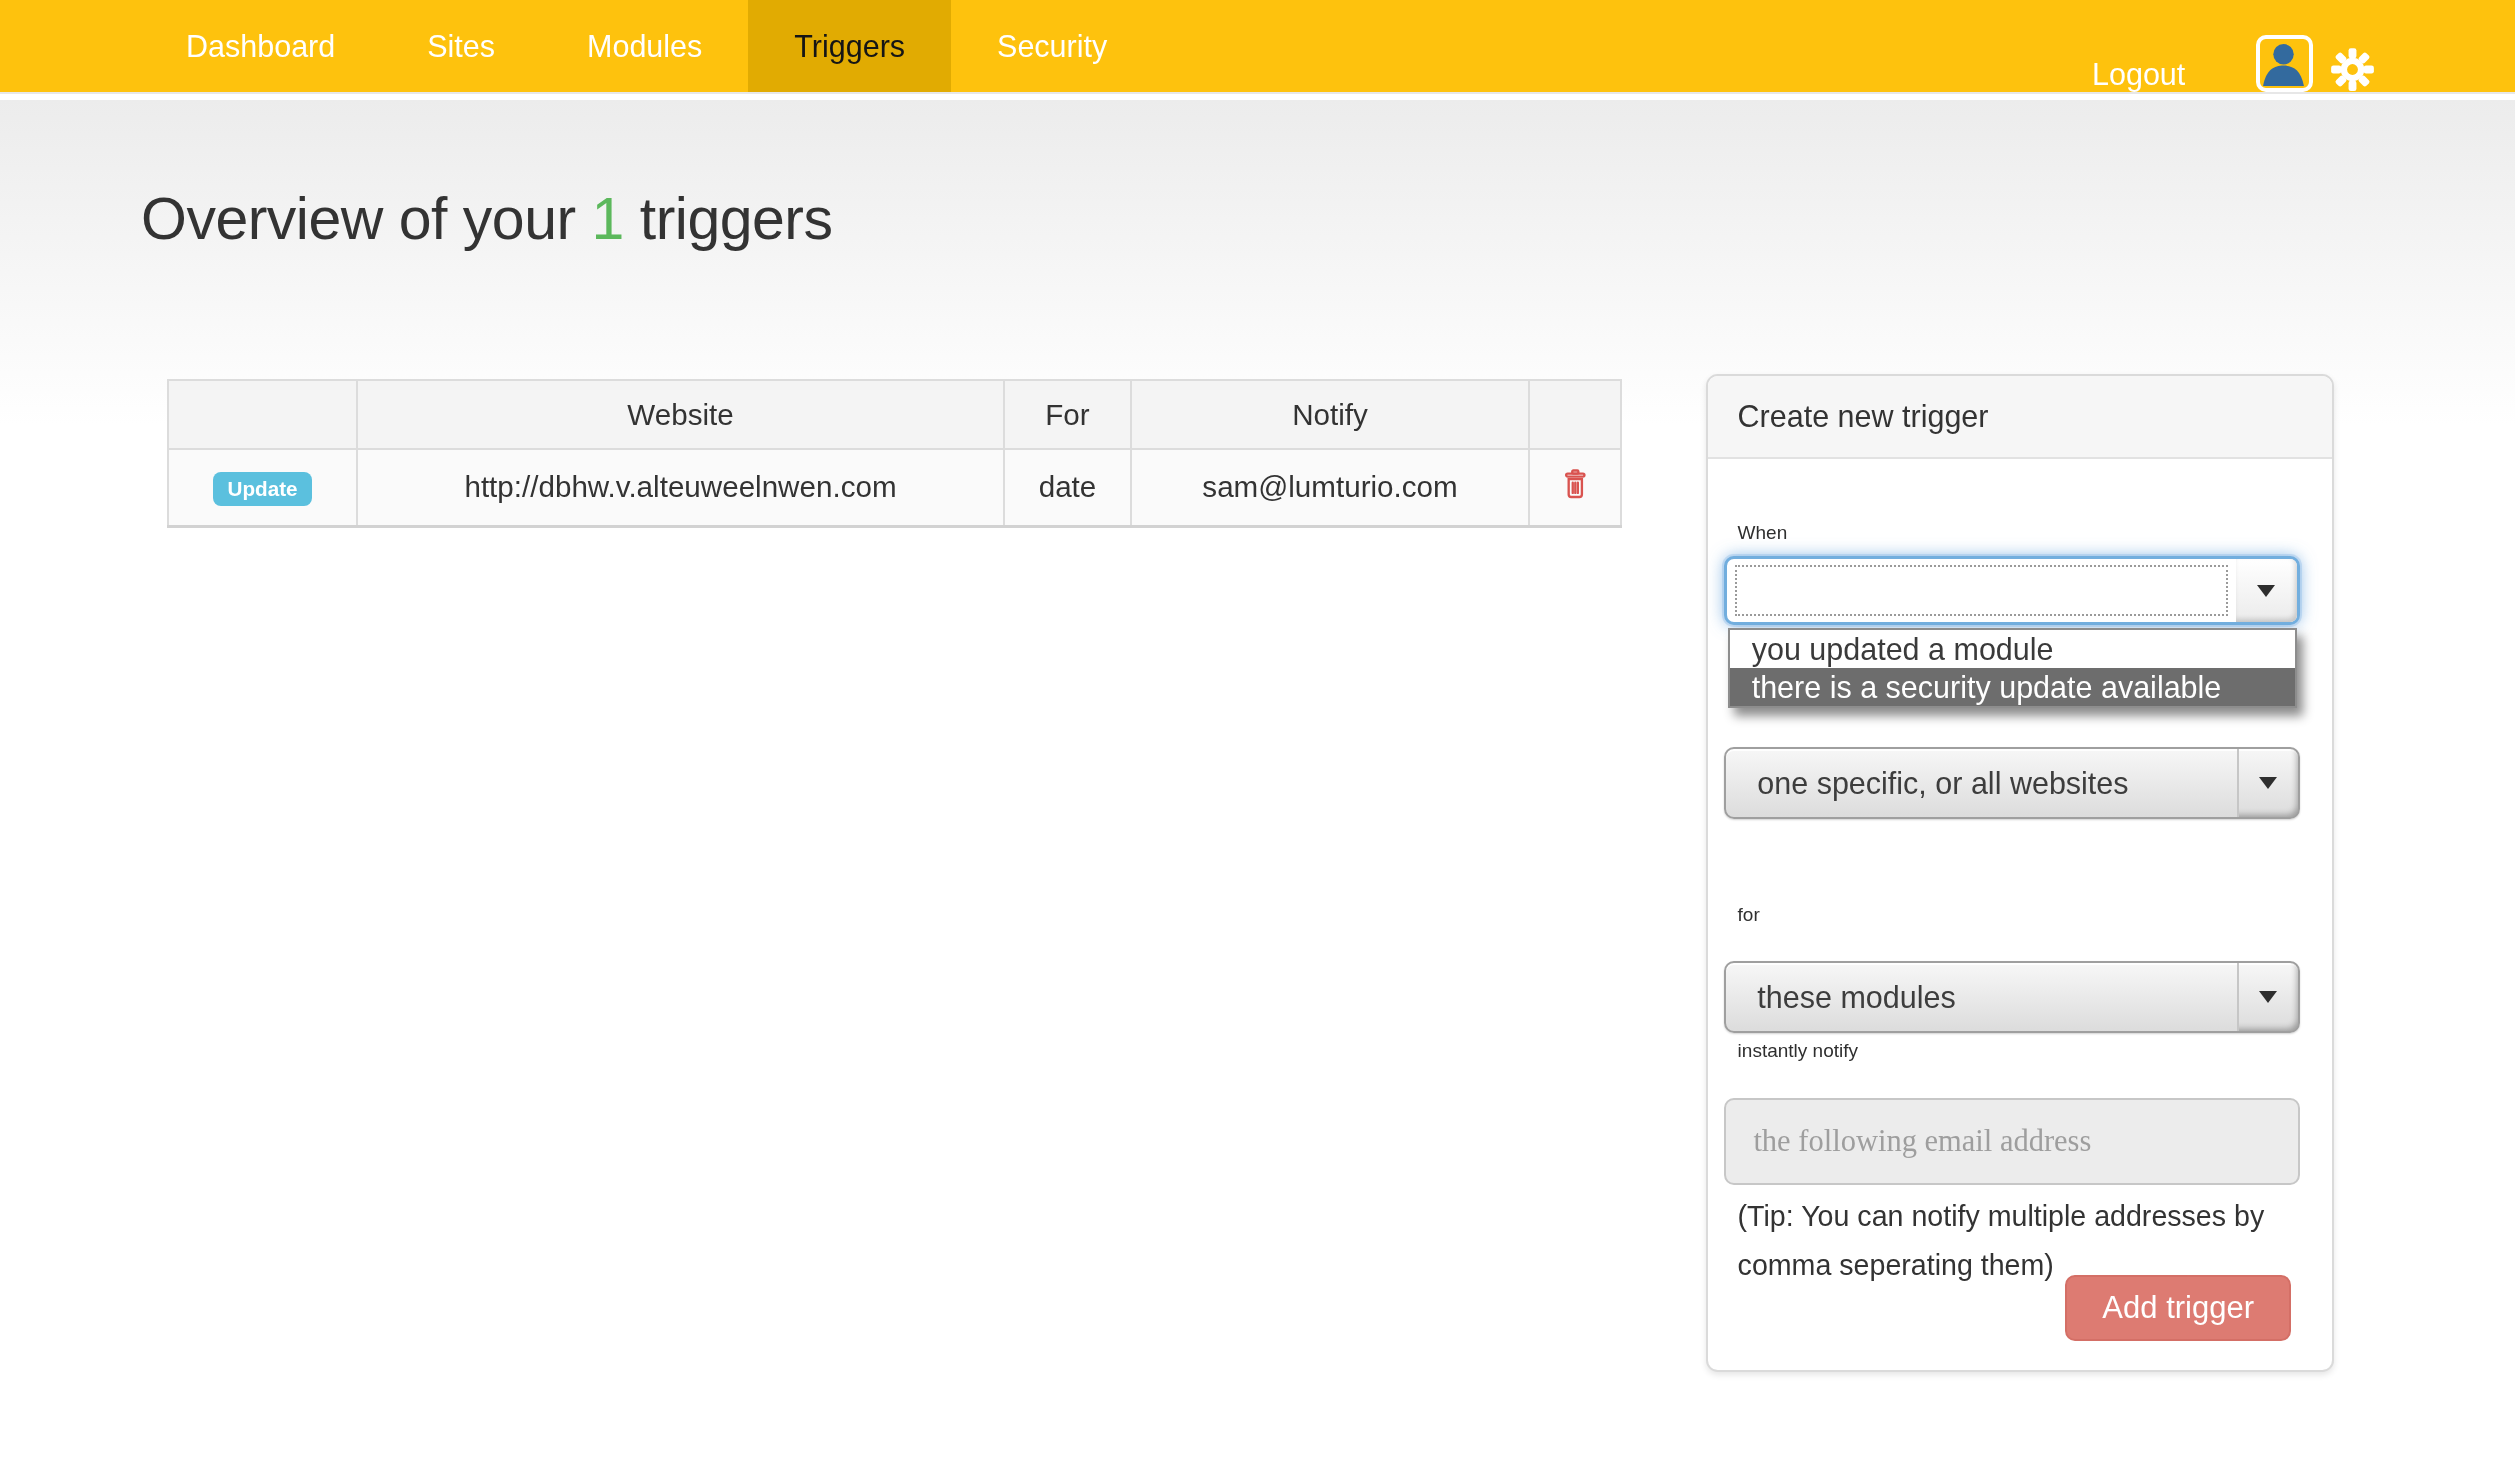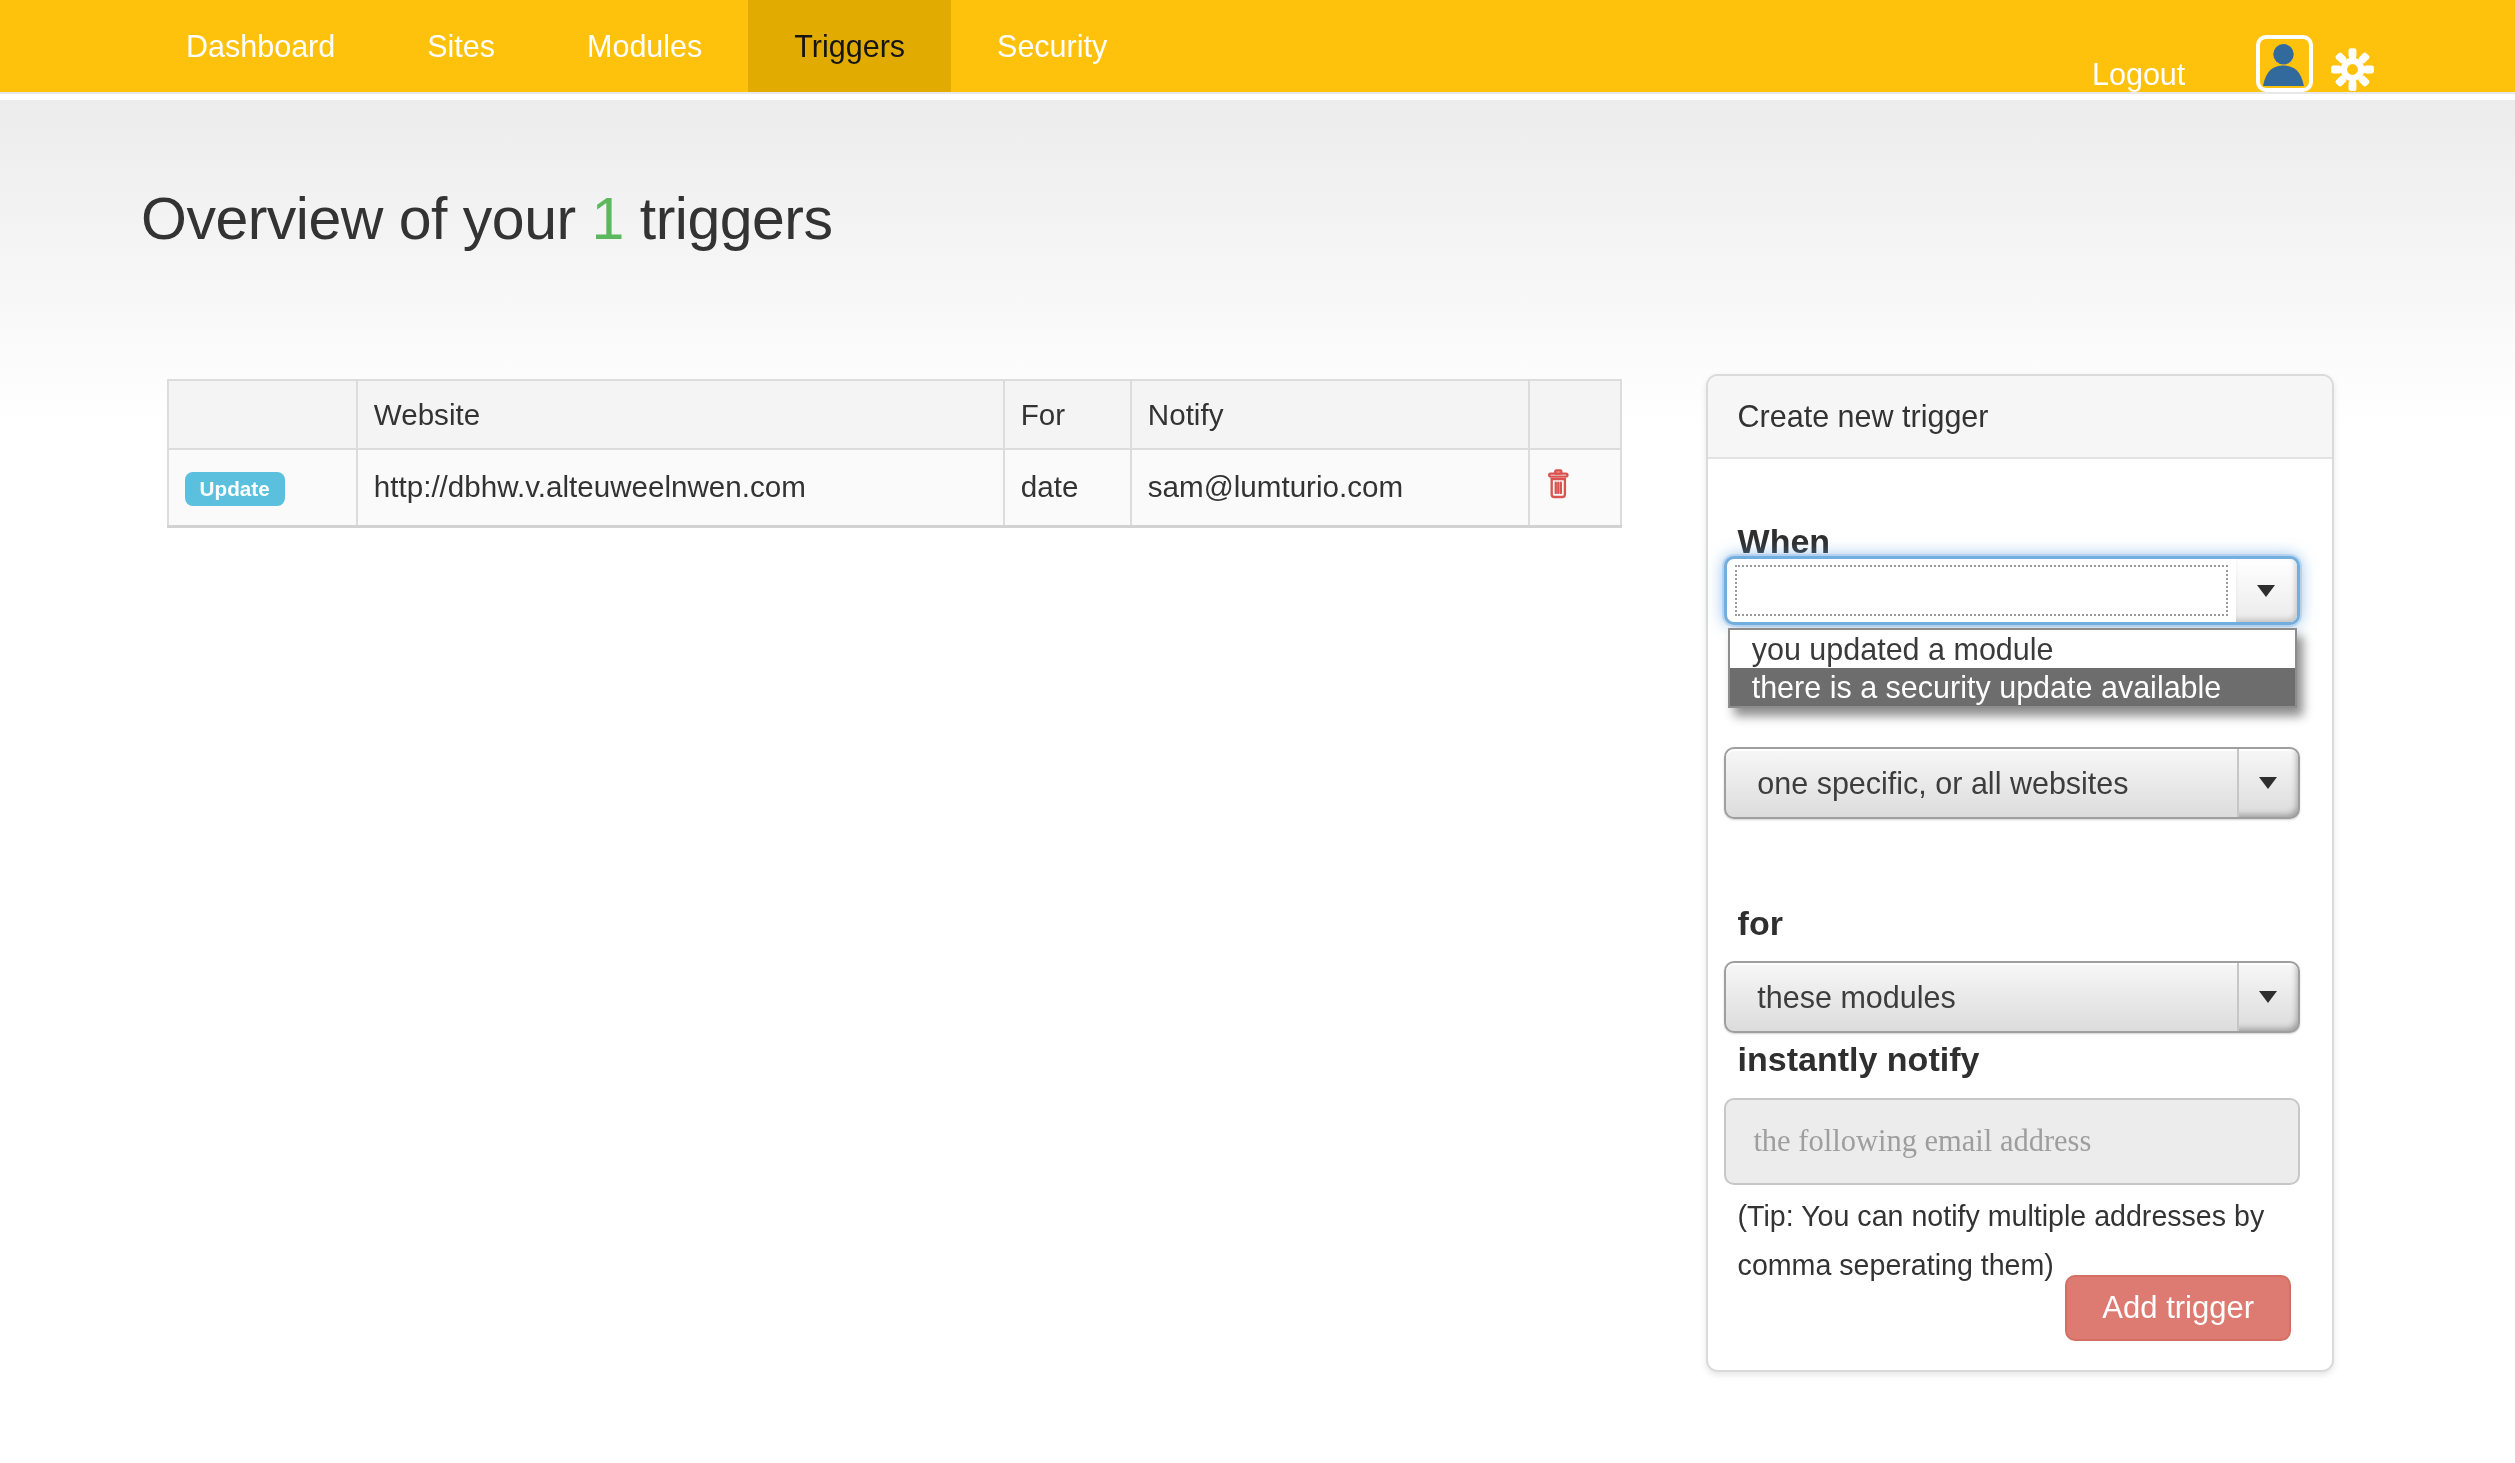--- a/index.html
+++ b/index.html
@@ -23,38 +23,38 @@
   .gear { width:45px; height:45px; cursor:pointer; }
 
   
   .page-title { position:absolute; left:141px; top:185px; font-size:59px; font-weight:500;
                 color:#333; letter-spacing:-0.5px; }
   .page-title .count { color:#5cb85c; }
 
   
   table.triggers { position:absolute; left:167px; top:379px; border-collapse:collapse;
                    background:#fafafa; font-size:29.6px; color:#333; table-layout:fixed; }
-  table.triggers th, table.triggers td { border:2px solid #dcdcdc; padding:0 15.8px; text-align:left; font-weight:400; }
+  table.triggers th, table.triggers td { border:2px solid #dcdcdc; padding:0 15.8px; text-align:center; font-weight:400; }
   table.triggers thead th { height:69px; background:#f4f4f4; }
   table.triggers tbody td { height:77px; background:#fafafa; }
   table.triggers { border-bottom:3.9px solid #d2d2d2; }
   .col-badge { width:189px; } .col-site { width:647px; } .col-for { width:127px; }
   .col-notify { width:398px; } .col-del { width:92px; }
   td.c-badge, td.c-del { text-align:center; }
   .badge { display:inline-block; background:#5bc0de; color:#fff; font-size:20.7px; font-weight:bold;
            padding:4.9px 14.8px; border-radius:7.9px; }
   .trash-btn { display:inline-block; cursor:pointer; line-height:0; }
 
   
   .panel { position:absolute; left:1706px; top:374px; width:628px; height:998px; background:#fff;
            border:2px solid #dadada; border-radius:11.8px; box-shadow:0 3px 6.9px rgba(0,0,0,.10); }
   .panel-header { position:absolute; top:0; left:0; right:0; height:83px; background:#f6f6f6;
                   border-bottom:2px solid #e2e2e2; border-radius:9.9px 9.9px 0 0;
                   font-size:30.5px; color:#333; line-height:81px; padding-left:29.6px; }
-  .form-label { position:absolute; left:29.6px; font-size:34px; font-weight:bold; color:#2f2f2f; }
+  .form-label { position:absolute; left:29.6px; font-size:19px; font-weight:normal; color:#2f2f2f; }
   .lbl-when { top:146px; } .lbl-for { top:528px; } .lbl-notify { top:664px; }
 
   .sel { position:absolute; left:15.8px; width:576px; border-radius:9.9px; font-size:30.5px; color:#3d3d3d;
          cursor:pointer; }
   .sel .sel-text { position:absolute; left:31.5px; top:0; bottom:0; display:flex; align-items:center; }
   .sel .arrow-zone { position:absolute; right:0; top:0; bottom:0; width:61px;
                      display:flex; align-items:center; justify-content:center; }
   .tri { width:0; height:0; border-left:9.9px solid transparent; border-right:9.9px solid transparent;
          border-top:12.8px solid #2e2e2e; }
 

